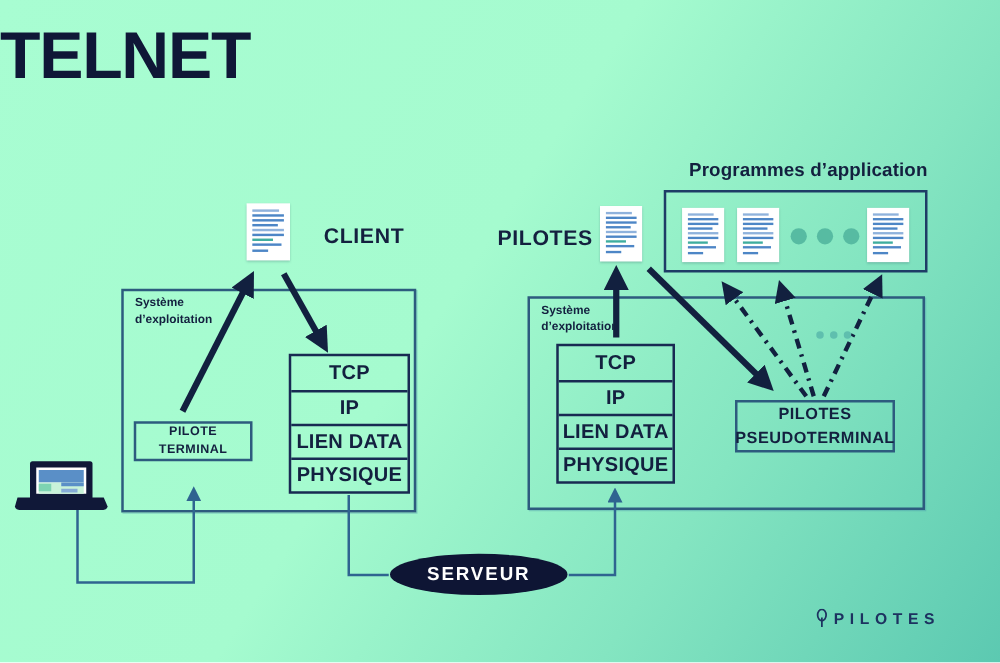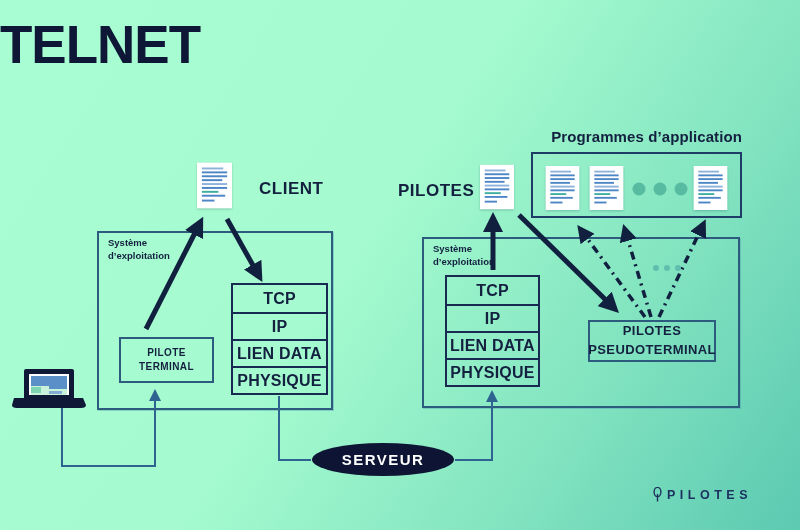--- a/index.html
+++ b/index.html
@@ -80,21 +80,21 @@
 
   <svg class="abs doc" style="left:197px; top:162px" width="35" height="47">
       <use href="#doc"></use>
     </svg>
   <div class="abs doc-label" style="left:259px; top:179px">CLIENT</div>
 
   <div class="abs os-box" style="left:97px; top:231px; width:236px; height:179px"></div>
   <div class="abs os-label" style="left:108px; top:237px">Système
 d’exploitation</div>
 
-  <div class="abs small-box" style="left:119px; top:337px; width:95px; height:46px">PILOTE
+  <div class="abs small-box" style="left:107px; top:337px; width:95px; height:32px">PILOTE
 TERMINAL</div>
 
   <div class="abs stack" style="left:231px; top:283px; width:97px">
     <div class="stack-row">TCP</div>
     <div class="stack-row">IP</div>
     <div class="stack-row">LIEN DATA</div>
     <div class="stack-row">PHYSIQUE</div>
   </div>
 
   <div class="abs doc-label" style="left:398px; top:181px">PILOTES</div>

